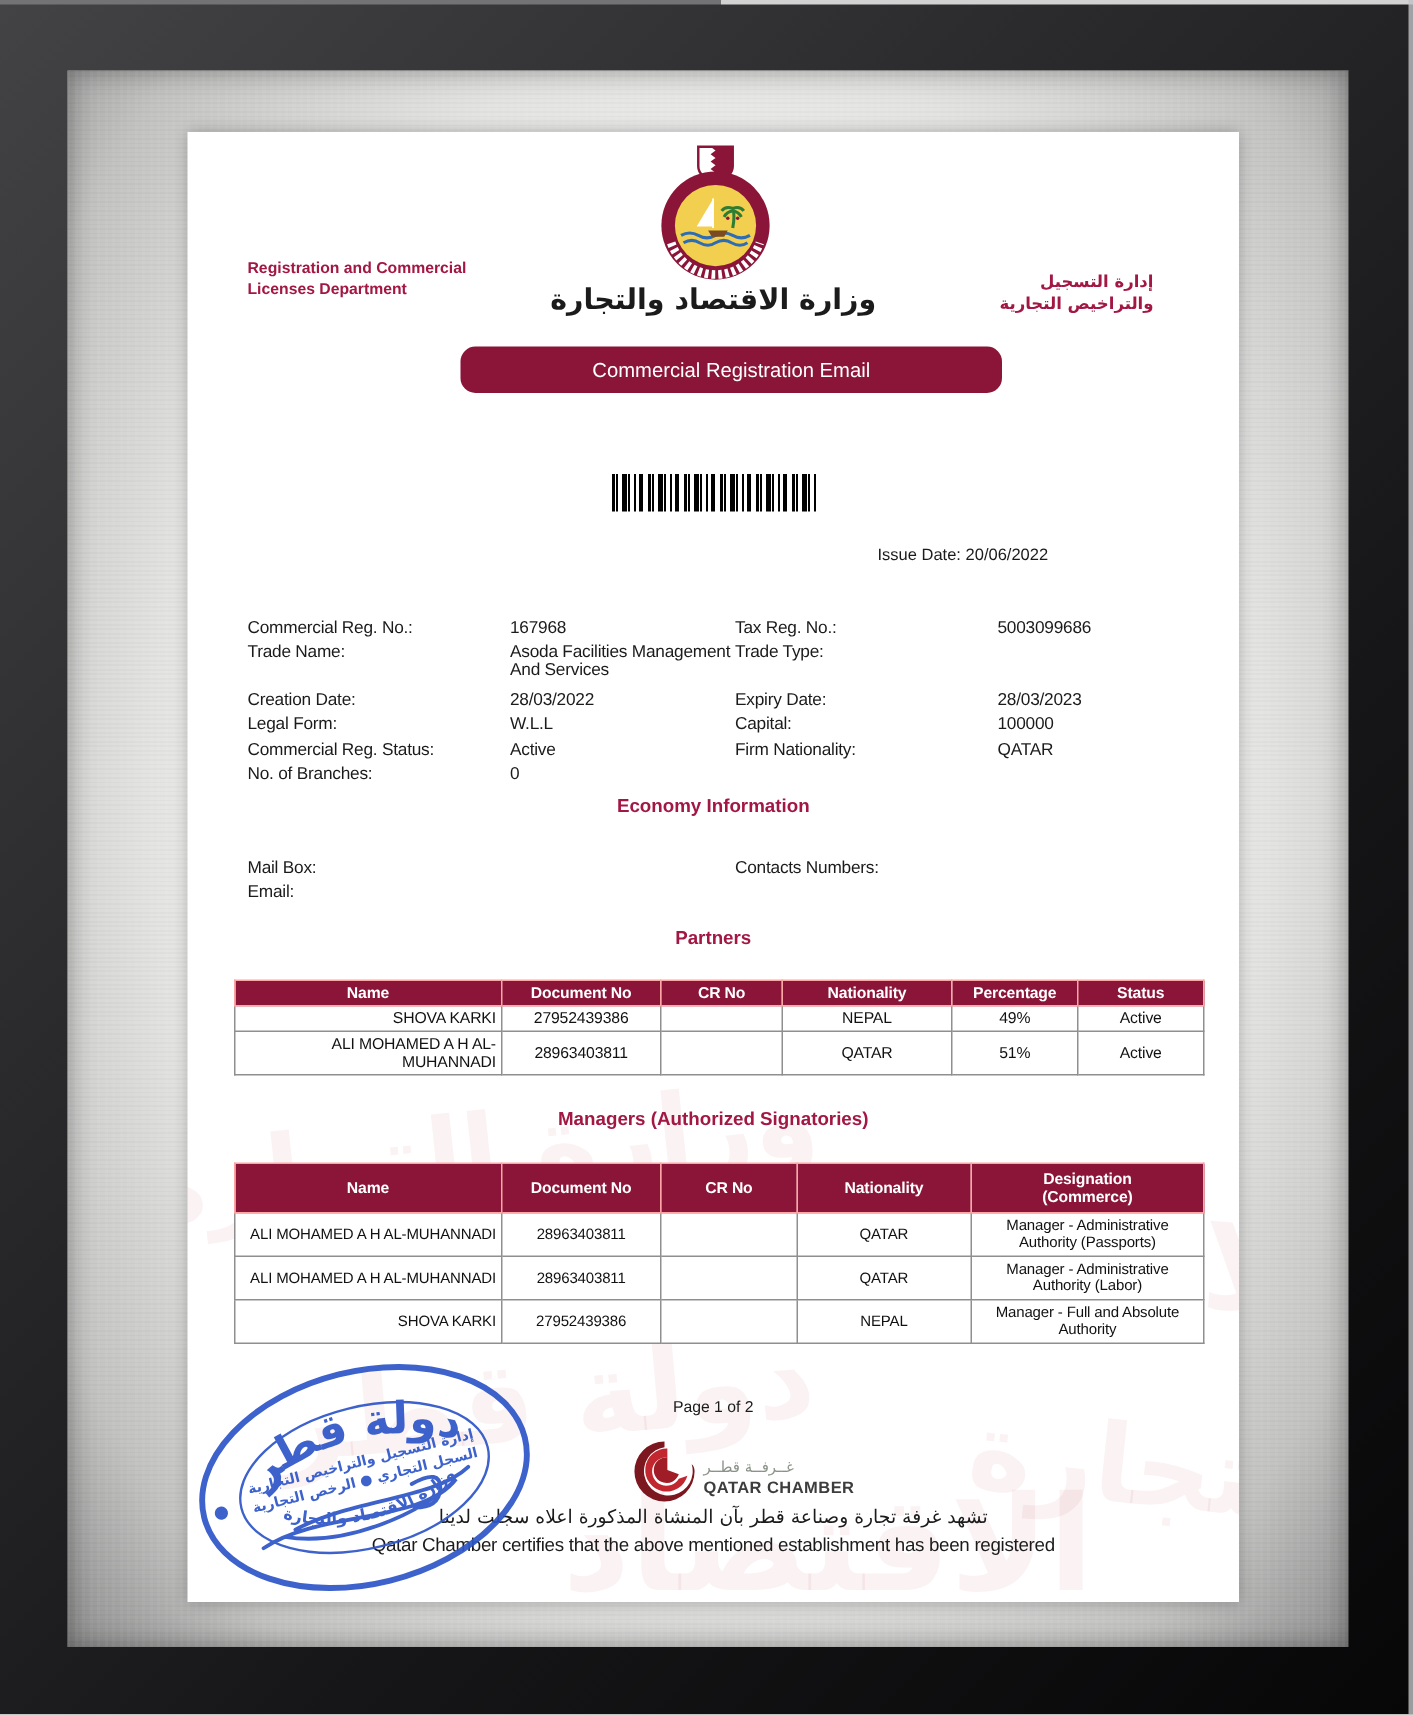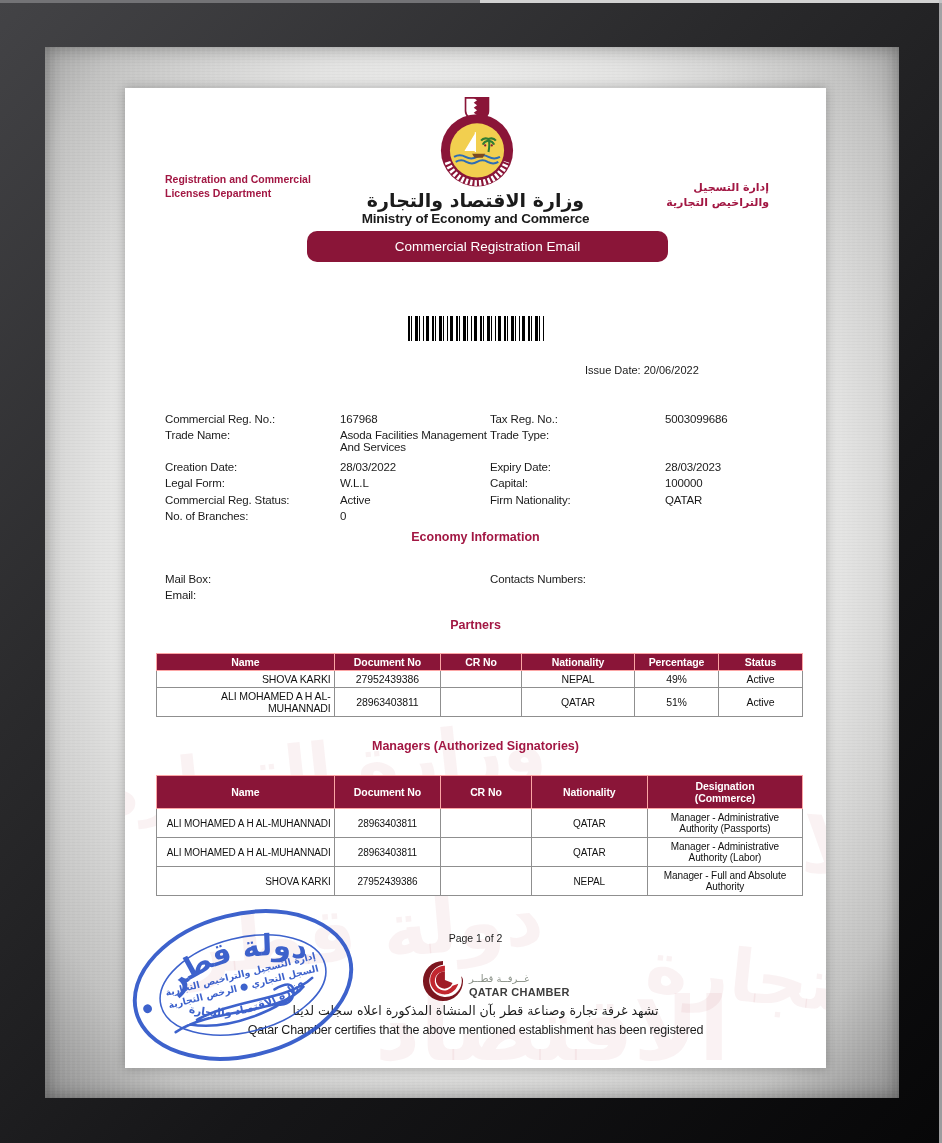--- a/index.html
+++ b/index.html
@@ -109,21 +109,20 @@
       <path d="M22 74 q7 -4 14 0 q7 4 14 0 q7 -4 14 0 q7 4 14 0" fill="none" stroke="#2e6db4" stroke-width="2.5"></path>
       <path d="M24 80 q7 -4 13 0 q7 4 13 0 q7 -4 13 0 q7 4 13 0" fill="none" stroke="#2e6db4" stroke-width="2.5"></path>
       <path d="M44 70 h16 l-3 5 h-10 z" fill="#7a4a21"></path>
       <path d="M48 44 v24 M48 46 l-12 20 h12 z" stroke="#fff" stroke-width="1.5" fill="#fff"></path>
       <path d="M64 52 q2 6 0 16 M64 52 q-6 -2 -9 2 M64 52 q6 -2 9 2 M64 54 q-5 1 -7 5 M64 54 q5 1 7 5" stroke="#2f7d33" stroke-width="2.5" fill="none"></path>
       <circle cx="60" cy="60" r="1.4" fill="#8a1538"></circle>
         <circle cx="68" cy="60" r="1.4" fill="#8a1538"></circle>
     </svg>
 
     <div class="abs ctr ministry-ar">وزارة الاقتصاد والتجارة</div>
-    <div class="abs ctr ministry-en">Ministry of Economy and Commerce</div>
     <div class="abs banner">Commercial Registration Email</div>
 
     <div class="abs barcode"></div>
     <div class="abs issue-date">Issue Date: 20/06/2022</div>
 
     <div class="fld col-l" style="left:40px;top:325px;">
         <span class="lab">Commercial Reg. No.:</span>
         <span class="val">167968</span>
       </div>
     <div class="fld col-l" style="left:40px;top:341px;">

